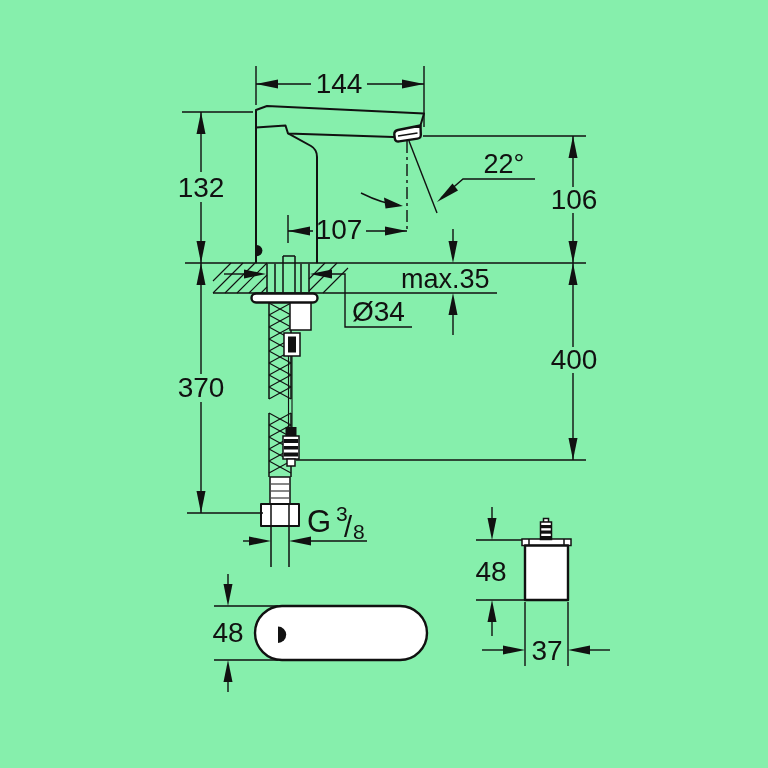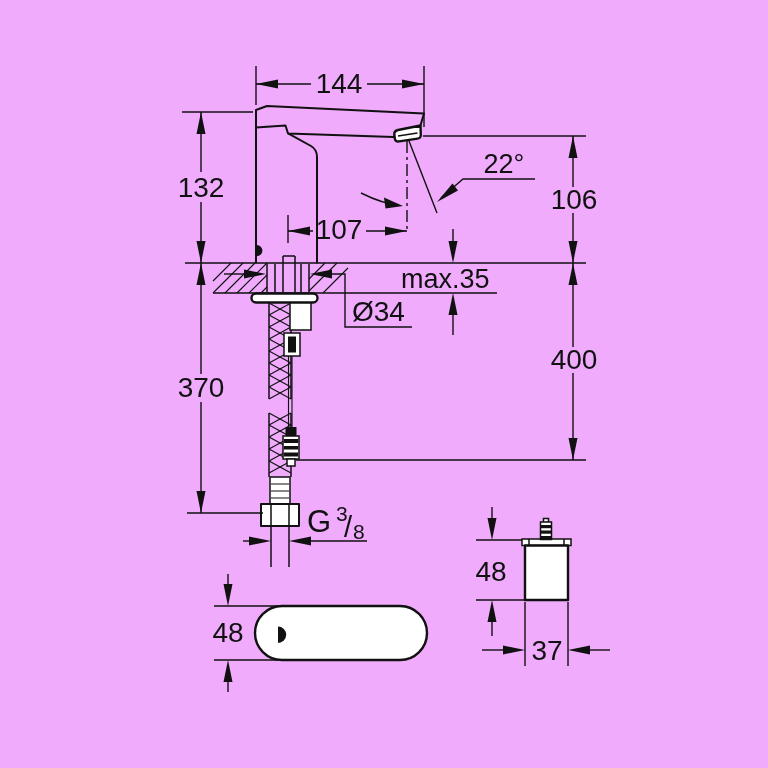--- a/index.html
+++ b/index.html
@@ -1,16 +1,16 @@
 <!DOCTYPE html>
 <html><head>
 <meta charset="utf-8">
 <style>
   html,body{margin:0;padding:0;background:#ffffff;}
-  .stage{width:768px;height:768px;position:relative;background:#f0abfc;overflow:hidden;}
+  .stage{width:768px;height:768px;position:relative;background:#86efac;overflow:hidden;}
   svg{display:block;}
   .ol{stroke:#111;stroke-width:2;fill:none;stroke-linecap:round;stroke-linejoin:round;}
   .ol-thick{stroke:#111;stroke-width:2.4;fill:none;stroke-linejoin:round;}
   .thin{stroke:#111;stroke-width:1.5;fill:none;}
   .braid{stroke:#111;stroke-width:1.1;fill:none;}
   .dim{stroke:#111;stroke-width:1.4;fill:none;}
   .arr{fill:#111;stroke:none;}
   .blk{fill:#111;stroke:none;}
   .wht{fill:#fff;}
   .dd{stroke:#111;stroke-width:1.4;fill:none;stroke-dasharray:12 4 3 4;}

